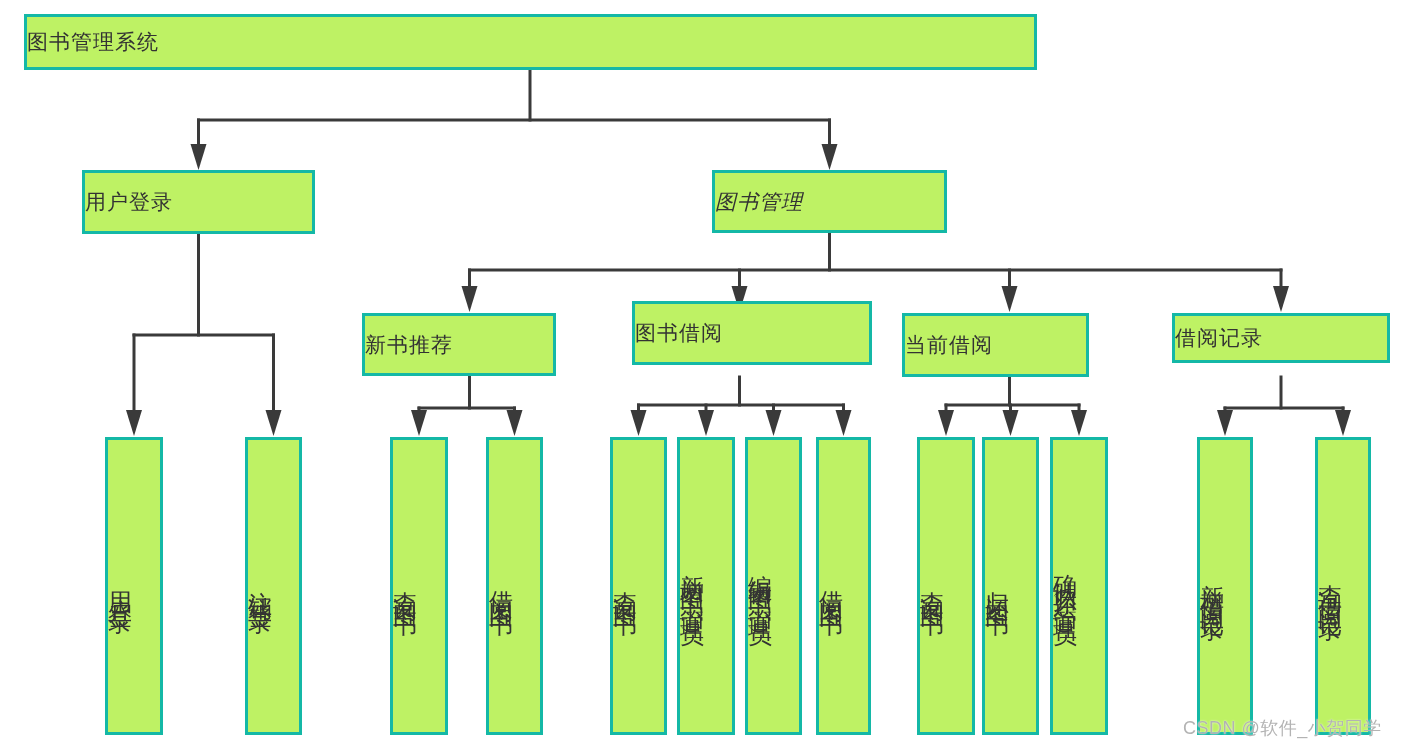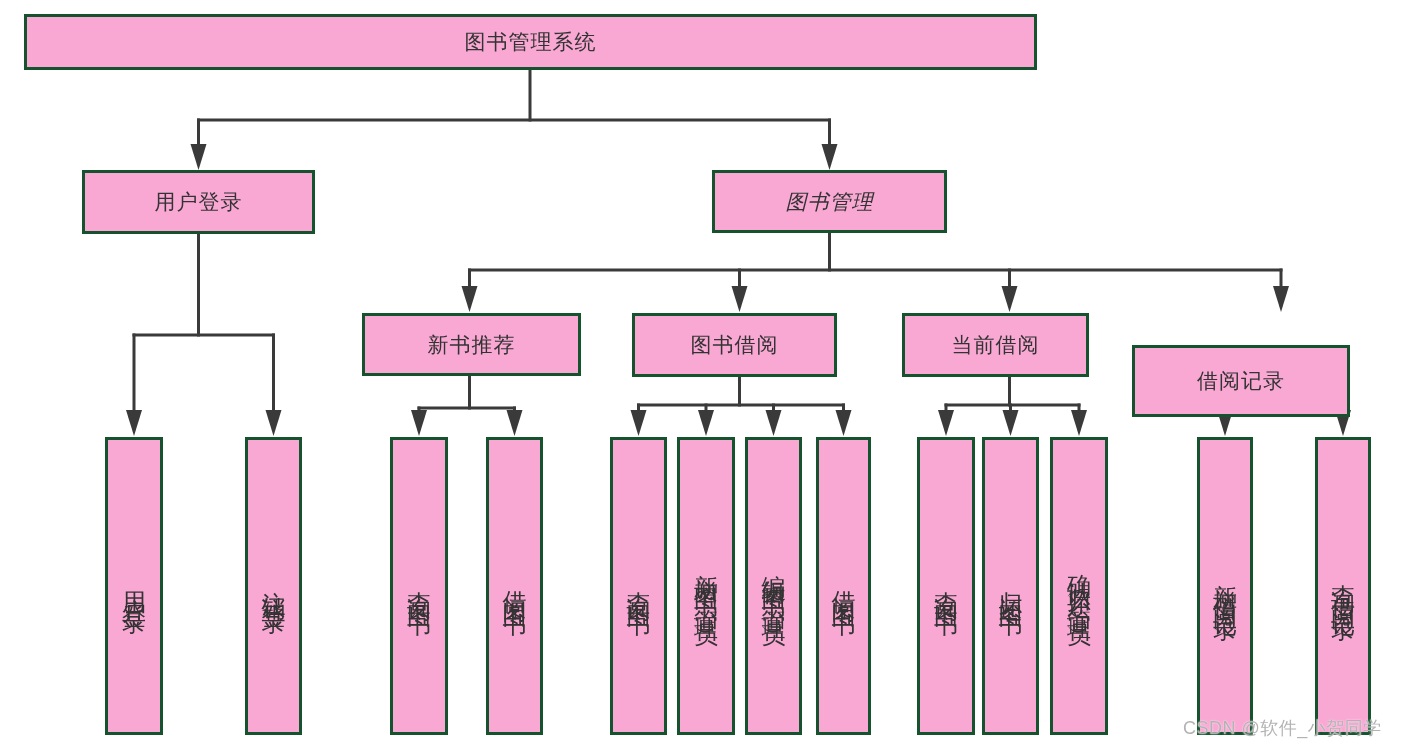--- a/index.html
+++ b/index.html
@@ -8,25 +8,24 @@
     position: relative;
     width: 1405px;
     height: 747px;
     background: #ffffff;
     overflow: hidden;
   }
   #connectors { position: absolute; left: 0; top: 0; z-index: 1; }
   .node {
     position: absolute;
     box-sizing: border-box;
-    border: 3px solid #14532d;
-    background: #f9a8d4;
+    border: 3px solid #14b8a6;
+    background: #bef264;
     display: flex;
     align-items: center;
-    justify-content: center;
     z-index: 2;
     color: #333333;
   }
   .hnode { font-size: 21px; letter-spacing: 1px; }
   .leaf { top: 437px; height: 298px; }
   .leaf .vtext {
     writing-mode: vertical-rl;
     text-orientation: mixed;
     font-size: 24px;
     letter-spacing: 7px;
@@ -127,30 +126,30 @@
     <span>图书管理系统</span>
   </div>
 
   <div class="node hnode" style="left:82px; top:170px; width:233px; height:64px;">
     <span>用户登录</span>
   </div>
   <div class="node hnode" style="left:712px; top:170px; width:235px; height:63px;font-style:italic;">
     <span>图书管理</span>
   </div>
 
-  <div class="node hnode" style="left:362px; top:313px; width:219px; height:63px;">
+  <div class="node hnode" style="left:362px; top:313px; width:194px; height:63px;">
     <span>新书推荐</span>
   </div>
-  <div class="node hnode" style="left:632px; top:313px; width:205px; height:64px;">
+  <div class="node hnode" style="left:632px; top:301px; width:240px; height:64px;">
     <span>图书借阅</span>
   </div>
   <div class="node hnode" style="left:902px; top:313px; width:187px; height:64px;">
     <span>当前借阅</span>
   </div>
-  <div class="node hnode" style="left:1132px; top:313px; width:218px; height:72px;margin-top:32px;">
+  <div class="node hnode" style="left:1172px; top:313px; width:218px; height:50px;">
     <span>借阅记录</span>
   </div>
 
   <div class="node leaf" style="left:105px; width:58px;">
     <span class="vtext">用户登录</span>
   </div>
   <div class="node leaf" style="left:245px; width:57px;">
     <span class="vtext">注销登录</span>
   </div>
 

